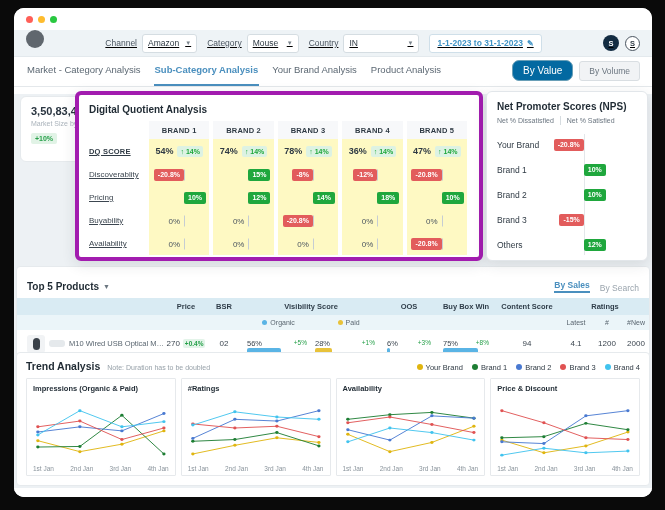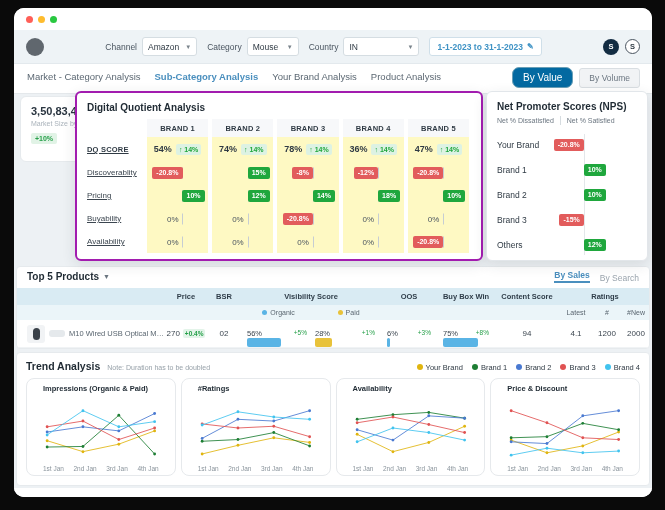--- a/index.html
+++ b/index.html
@@ -5,21 +5,21 @@
   * { margin:0; padding:0; box-sizing:border-box; }
   html,body { width:665px; height:510px; background:#0a0a0a; font-family:"Liberation Sans",sans-serif; overflow:hidden; }
   #stage { position:relative; width:665px; height:510px; background:#0a0a0a; }
   #window { position:absolute; left:14px; top:8px; width:638px; height:489px; background:#fff; border-radius:10px; overflow:hidden; }
 
   
   .titlebar { height:22px; background:#fff; display:flex; align-items:center; padding:0 12px; gap:5px; }
   .tl-dot { width:7px; height:7px; border-radius:50%; }
 
   
-  .appbar { height:34px; background:#eef3f6; display:flex; align-items:center; padding:0 12px; border-bottom:1px solid #e3e9ed; }
+  .appbar { height:27px; background:#eef3f6; display:flex; padding:0 12px; border-bottom:1px solid #e3e9ed;text-decoration:underline; }
   .logo { width:18px; height:18px; border-radius:50%; background:#60676e; flex:0 0 auto; }
   .appbar-center { flex:1; display:flex; justify-content:center; align-items:center; gap:10px; }
   .filter { display:flex; align-items:center; gap:5px; }
   .filter-label { font-size:8.5px; color:#4a5560; }
   .select { display:flex; align-items:center; justify-content:space-between; gap:6px; height:19px; background:#fff; border:1px solid #d5dde2; border-radius:3px; padding:0 5px; font-size:8.5px; color:#2f3a44; min-width:52px; }
   .select.wide { min-width:76px; }
   .select .chev { font-size:6px; color:#7a848c; }
   .datechip { display:flex; align-items:center; gap:4px; height:19px; background:#fff; border:1px solid #cfdfe9; border-radius:3px; padding:0 7px; font-size:8.5px; font-weight:bold; color:#3f93c5; }
   .datechip .pencil { font-size:8px; }
   .avatars { display:flex; align-items:center; gap:6px; }
@@ -38,21 +38,21 @@
   .content { position:absolute; left:0; top:86px; right:0; bottom:0; background:#edf1f4; }
   .bottom-strip { position:absolute; left:0; right:0; bottom:0; height:9px; background:#fff; }
 
   
   .market-card { position:absolute; left:6px; top:2px; width:120px; height:66px; background:#fff; border:1px solid #e6eaed; border-radius:6px; padding:8px 10px; z-index:1; overflow:hidden; }
   .market-value { font-size:11px; font-weight:bold; color:#2a3540; white-space:nowrap; }
   .market-label { font-size:7px; color:#aab3bb; margin-top:3px; white-space:nowrap; }
   .market-chip { display:inline-block; margin-top:6px; font-size:7px; font-weight:bold; color:#27a04a; background:#e1f3e6; border-radius:2px; padding:2px 4px; }
 
   
-  .dq-panel { position:absolute; left:61px; top:-3px; width:408px; height:170px; background:#fff; border:2px solid #a21caf; border-radius:6px; box-shadow:0 4px 14px rgba(40,50,60,.12); z-index:5; padding:9px 10px; }
+  .dq-panel { position:absolute; left:61px; top:-3px; width:408px; height:170px; background:#fff; border:4px solid #a21caf; border-radius:6px; box-shadow:0 4px 14px rgba(40,50,60,.12); z-index:5; padding:9px 10px; }
   .panel-title { font-size:10px; font-weight:bold; color:#1f2a33; }
   .dq-grid { margin-top:6px; }
   .dq-row { display:flex; align-items:stretch; }
   .dq-label-col { width:58px; flex:0 0 auto; display:flex; align-items:center; font-size:8px; color:#3c4650;text-decoration:underline; }
   .dq-label-col.score { font-size:7.5px; font-weight:bold; color:#2f3a44; letter-spacing:.2px; }
   .dq-cell { flex:1; margin:0 2px; background:#fef9c3; position:relative; display:flex; align-items:center; justify-content:center; }
   .dq-row.hdr { height:18px; }
   .dq-row.hdr .dq-cell { background:#f7f8fa; font-size:7.5px; font-weight:bold; color:#2f3a44; letter-spacing:.2px; }
   .dq-row.score { height:24px; }
   .dq-row.metric { height:23px; }
@@ -70,21 +70,21 @@
   .nps-sub .divider { width:1px; height:9px; background:#d6dce0; }
   .nps-rows { position:relative; margin-top:7px; }
   .nps-axis { position:absolute; left:62%; top:2px; bottom:2px; width:1px; background:#e3e7ea; }
   .nps-row { position:relative; height:25px; display:flex; align-items:center; }
   .nps-label { font-size:8.5px; color:#2f3a44; }
   .nps-row .badge.neg { right:38%; }
   .nps-row .badge.pos { left:62%; }
 
   
   .products-card { position:absolute; left:2px; top:172px; width:634px; background:#fff; border:1px solid #e6eaed; border-radius:4px; overflow:hidden; }
-  .pc-head { display:flex; align-items:center; padding:3px 10px 5px; }
+  .pc-head { display:flex; align-items:center; padding:13px 10px 5px; }
   .pc-title { font-size:10px; font-weight:bold; color:#1f2a33; display:flex; align-items:center; gap:4px; }
   .pc-title .chev { font-size:7px; color:#6b7680; }
   .pc-sort { margin-left:auto; display:flex; gap:10px; align-items:flex-end; }
   .sort-opt { font-size:8.5px; color:#9aa4ad; }
   .sort-opt.active { color:#4a8fbe; font-weight:bold; border-bottom:2px solid #4a8fbe; padding-bottom:1px; }
   .pt-grid { display:grid; grid-template-columns:148px 42px 34px 140px 56px 58px 64px 34px 28px 30px; align-items:center; }
   .pt-header { background:#d9ebf3; height:17px; font-size:7.5px; font-weight:bold; color:#2f3d49; }
   .pt-header > div { text-align:center; }
   .pt-header .ratings { grid-column:span 3; }
   .pt-sub { background:#ebf5f9; height:15px; font-size:7px; color:#5a6670; }
@@ -110,21 +110,21 @@
 
   
   .trend-card { position:absolute; left:2px; top:258px; width:634px; height:134px; background:#fff; border:1px solid #e6eaed; border-radius:4px; padding:7px 9px; }
   .trend-head { display:flex; align-items:baseline; }
   .trend-title { font-size:10.5px; font-weight:bold; color:#1f2a33; }
   .trend-note { font-size:7px; color:#97a1a9; margin-left:7px; }
   .trend-legend { margin-left:auto; display:flex; gap:9px; align-items:center; }
   .tl-item { display:flex; align-items:center; gap:3px; font-size:7.5px; color:#2f3a44; }
   .tl-item .dot { width:6px; height:6px; border-radius:50%; }
   .charts { display:flex; gap:5px; margin-top:6px; }
-  .chart { flex:1; border:1px solid #e6e9ec; border-radius:8px; padding:5px 16px 3px; background:#fff; }
+  .chart { flex:1; border:1px solid #e6e9ec; border-radius:1px; padding:5px 6px 3px; background:#fff; }
   .chart-title { font-size:7.5px; font-weight:bold; color:#1f2a33; }
   .chart svg { display:block; width:100%; height:70px; margin-top:2px; }
   .chart-x { display:flex; justify-content:space-between; font-size:6.5px; color:#8a949c; }
 </style>
 </head>
 <body>
 
 <div id="stage">
   <div id="window">
 

